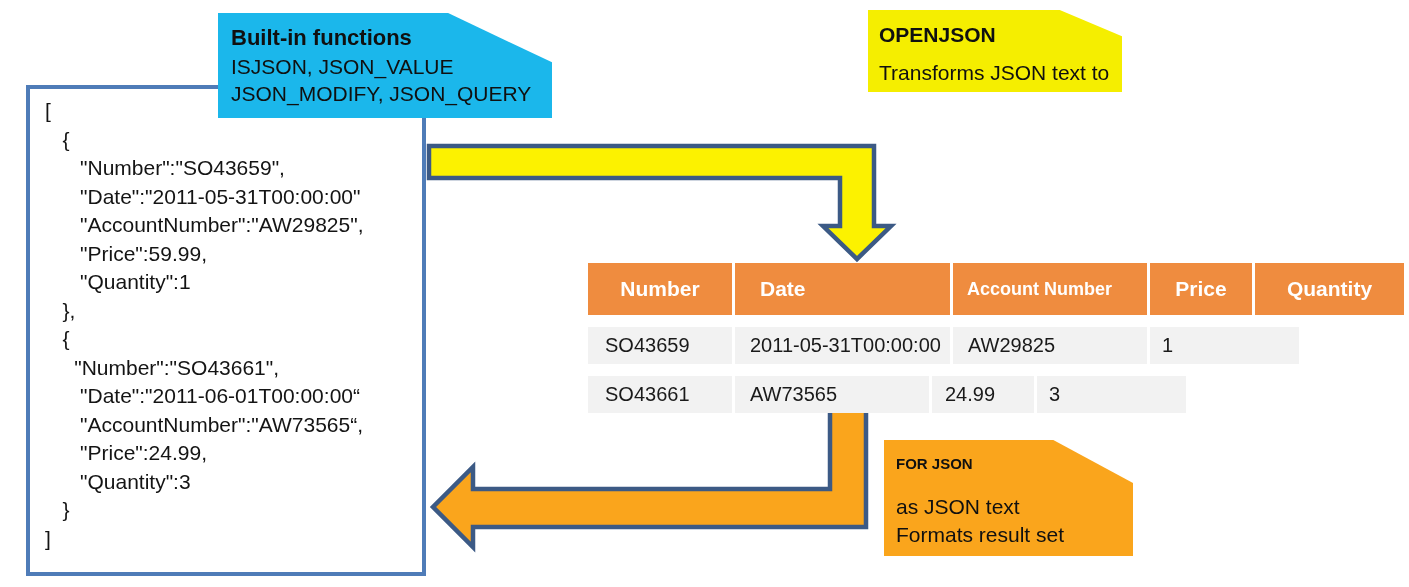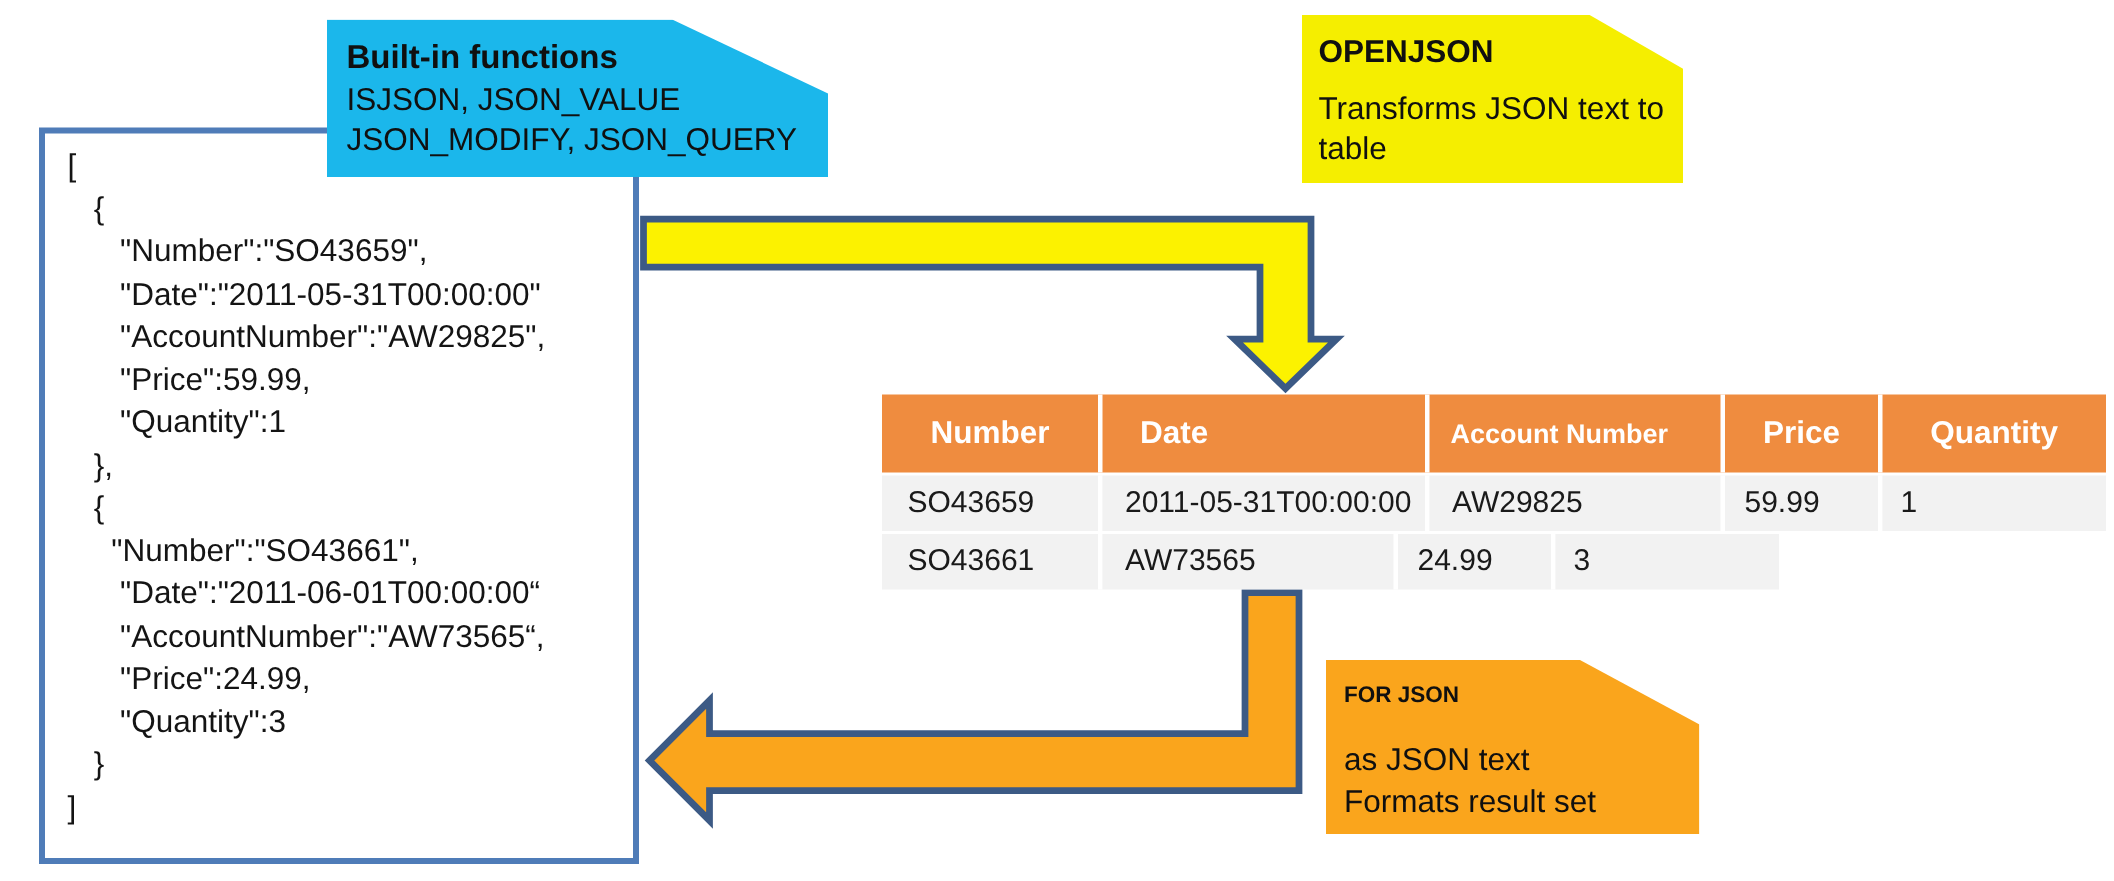--- a/index.html
+++ b/index.html
@@ -23,21 +23,21 @@
   .callout { position:absolute; z-index:3; color:#101010; }
   .callout .title { font-weight:bold; }
   .callout-cyan {
     left:218px; top:13px; width:334px; height:105px;
     background:var(--cyan,#1BB7EB);
     clip-path:polygon(0 0, 68.9% 0, 100% 47%, 100% 100%, 0 100%);
     padding:11px 0 0 13px; font-size:21px; line-height:27px;
   }
   .callout-cyan .title { font-size:22px; margin-bottom:2px; }
   .callout-yellow {
-    left:868px; top:10px; width:254px; height:112px;
+    left:868px; top:10px; width:254px; height:82px;
     background:var(--yellow,#F5EE00);
     clip-path:polygon(0 0, 75.5% 0, 100% 32%, 100% 100%, 0 100%);
     padding:11px 0 0 11px; font-size:21px; line-height:27px;
   }
   .callout-yellow .title { font-size:21px; margin-bottom:11px; }
   .callout-orange {
     left:884px; top:440px; width:249px; height:116px;
     background:var(--orange,#FAA51C);
     clip-path:polygon(0 0, 68% 0, 100% 37%, 100% 100%, 0 100%);
     padding:10px 0 0 12px; font-size:21px; line-height:28px;
@@ -45,21 +45,21 @@
   .callout-orange .title { font-size:15px; margin-bottom:15px; }
 
   
   .rtable { position:absolute; left:588px; top:263px; width:816px; z-index:3; }
   .thead { display:flex; height:52px; background:var(--table-header,#EF8C3F);text-align:center; }
   .thead .tcell {
     color:#fff; font-weight:bold; font-size:21px;
     display:flex; align-items:center; border-right:3px solid #fff;
   }
   .thead .tcell:last-child { border-right:none; }
-  .trow { display:flex; height:37px; margin-top:2px; }
+  .trow { display:flex; height:37px; margin-top:12px; }
   .trow .tcell {
     background:var(--row-bg,#F2F2F2); color:#1a1a1a; font-size:20px;
     display:flex; align-items:center; border-right:3px solid #fff;
   }
   .trow .tcell:last-child { border-right:none; }
   .c0 { width:147px; justify-content:center; }
   .c1 { width:218px; padding-left:25px; }
   .c2 { width:197px; padding-left:14px; }
   .c3 { width:105px; justify-content:center; }
   .c4 { width:149px; justify-content:center; }
@@ -125,21 +125,20 @@
       <div class="tcell c1">Date</div>
       <div class="tcell c2">Account Number</div>
       <div class="tcell c3">Price</div>
       <div class="tcell c4">Quantity</div>
     </div>
     <div>
         <div class="trow">
           <div class="tcell c0">SO43659</div>
           <div class="tcell c1">2011-05-31T00:00:00</div>
           <div class="tcell c2">AW29825</div>
-          <div class="tcell c3">59.99</div>
           <div class="tcell c4">1</div>
         </div>
         <div class="trow">
           <div class="tcell c0">SO43661</div>
           <div class="tcell c2">AW73565</div>
           <div class="tcell c3">24.99</div>
           <div class="tcell c4">3</div>
         </div>
       </div>
   </div>

